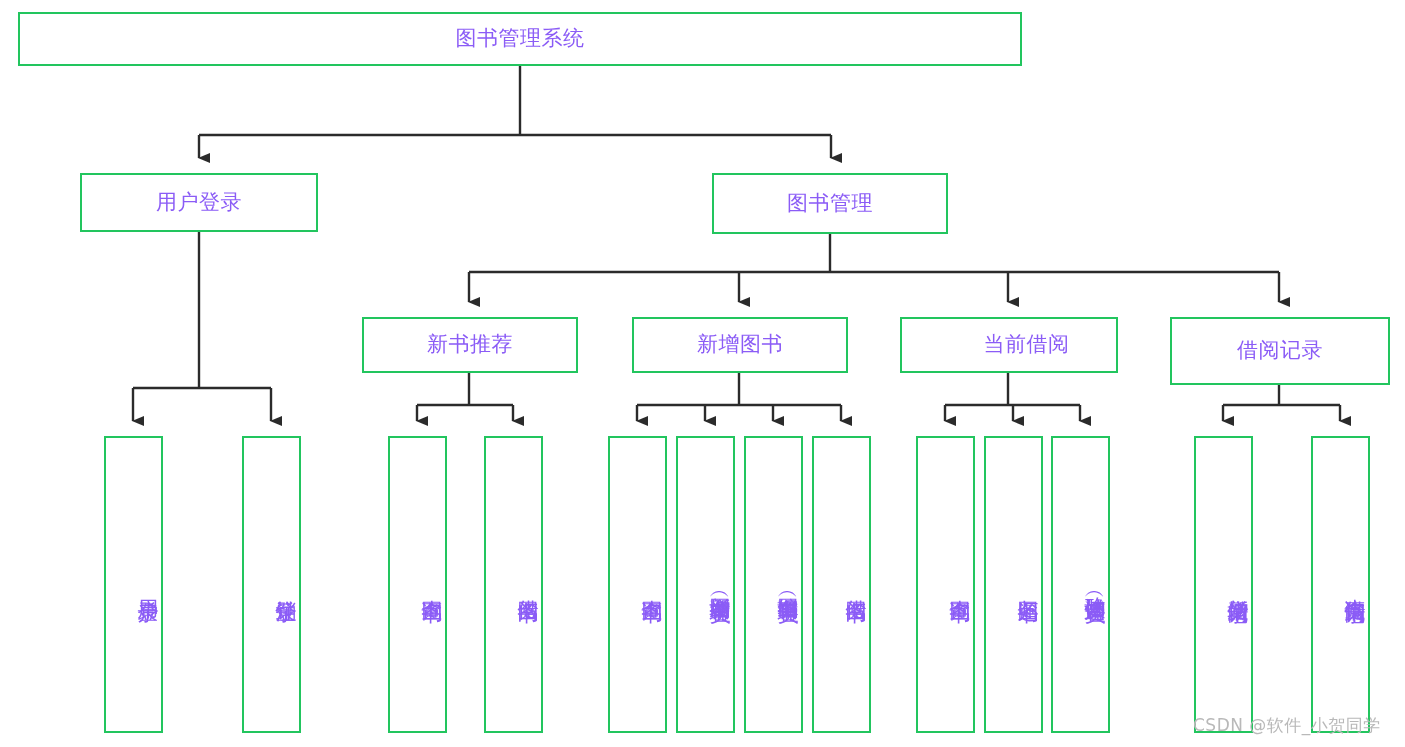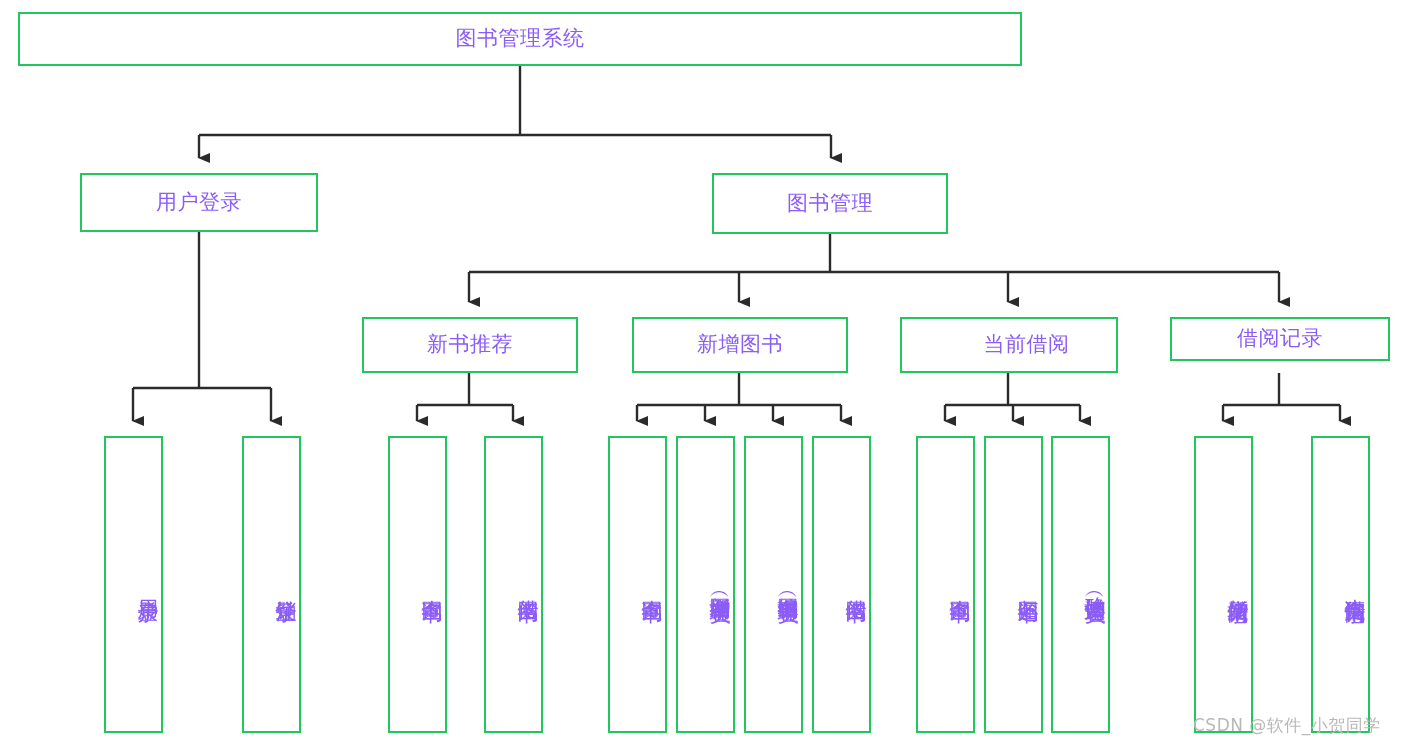--- a/index.html
+++ b/index.html
@@ -132,21 +132,21 @@
 
   <div class="node horiz" style="left: 362px; top: 317px; width: 216px; height: 56px;">
     <span>新书推荐</span>
   </div>
   <div class="node horiz" style="left: 632px; top: 317px; width: 216px; height: 56px;">
     <span>新增图书</span>
   </div>
   <div class="node horiz" style="left: 900px; top: 317px; width: 218px; height: 56px; padding-left: 35px;">
     <span>当前借阅</span>
   </div>
-  <div class="node horiz" style="left: 1170px; top: 317px; width: 220px; height: 44px;">
+  <div class="node horiz" style="left: 1170px; top: 317px; width: 220px; height: 68px;">
     <span>借阅记录</span>
   </div>
 
   <div class="node vert" style="left: 104px; top: 436px; width: 59px; height: 297px;">
     <span class="vtext">用户登录</span>
   </div>
   <div class="node vert" style="left: 242px; top: 436px; width: 59px; height: 297px;">
     <span class="vtext">注销登录</span>
   </div>
   <div class="node vert" style="left: 388px; top: 436px; width: 59px; height: 297px;">

